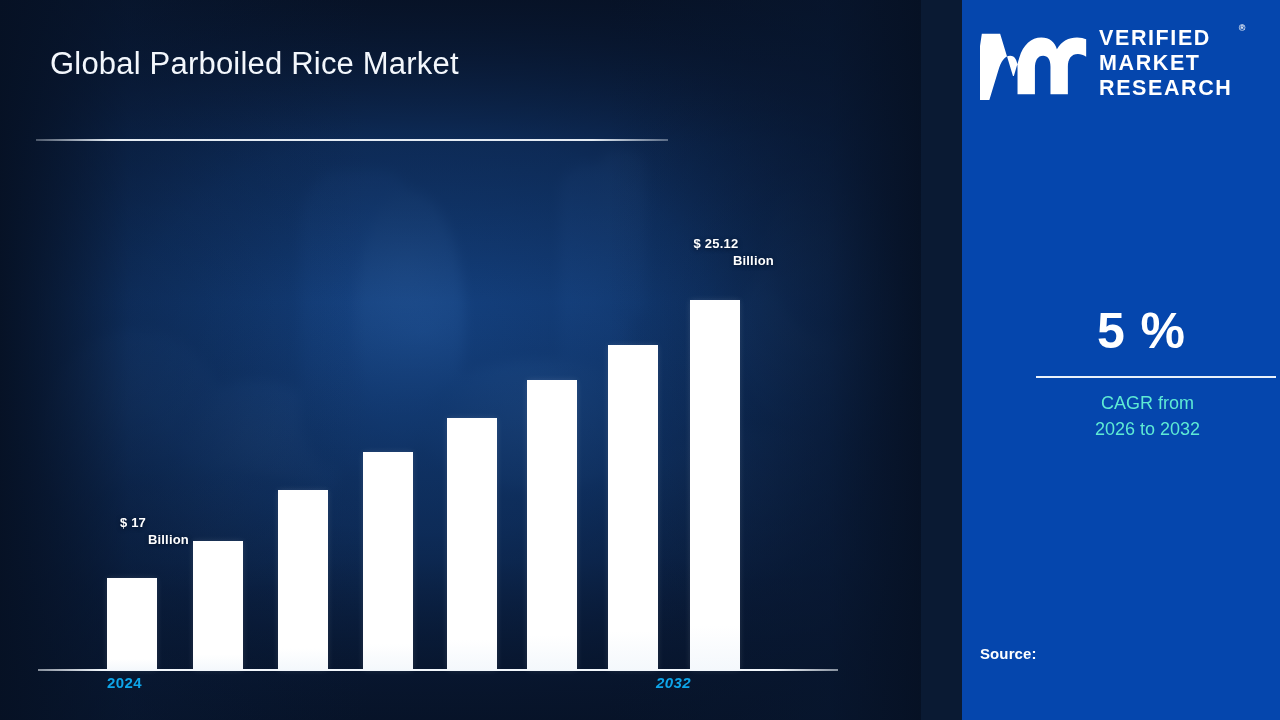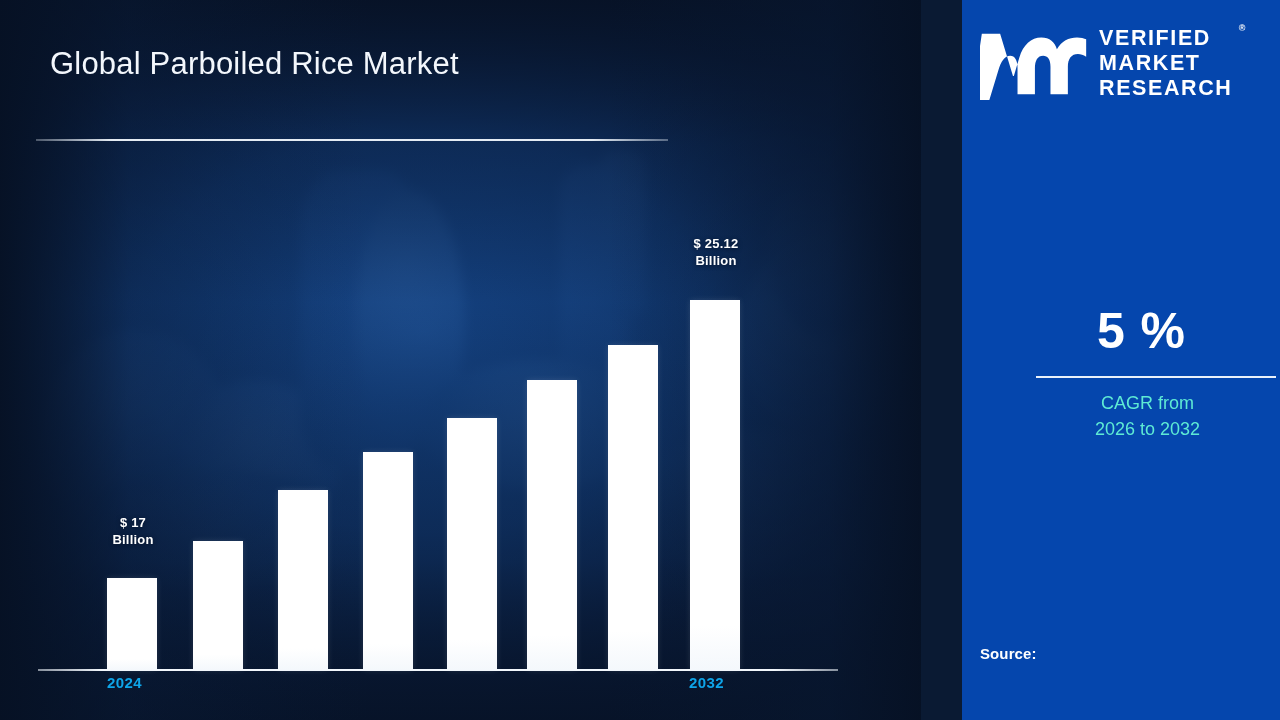--- a/index.html
+++ b/index.html
@@ -65,21 +65,21 @@
   }
   .tick {
     position:absolute; top:674px; color:#0ea5e9;
     font-size:15px; font-weight:700; letter-spacing:.4px;
   }
   .callout {
     position:absolute; color:#ffffff; text-align:center;
     font-size:13px; font-weight:700; line-height:1.28; letter-spacing:.2px;
     text-shadow:0 1px 4px rgba(4,14,32,.75);
   }
-  .callout .l2 { display:block; }
+  .callout .l2 { display:block;text-align:right; }
 
   
   .right-panel {
     position:absolute; left:921px; top:0; width:359px; height:720px;
     background:#0546ad;
     margin-left:41px;
   }
   .logo-wrap { position:absolute; left:18px; top:26px; width:330px; display:flex; align-items:center; gap:11px; }
   .logo-mark { width:108px; height:72px; flex:none; }
   .logo-text { position:relative; color:#ffffff; font-size:21.5px; font-weight:700; line-height:1.17; letter-spacing:1.6px; }
@@ -144,21 +144,21 @@
       <div class="callout" style="left:77px; top:515px; width:112px;">
         <span>$ 17</span>
         <span class="l2">Billion</span>
       </div>
       <div class="callout" style="left:658px; top:236px; width:116px;">
         <span>$ 25.12</span>
         <span class="l2">Billion</span>
       </div>
 
       <div class="tick" style="left:107px;">2024</div>
-      <div class="tick" style="left:689px;">2032</div>
+      <div class="tick" style="left:656px;font-style:italic;">2032</div>
     </div>
   </div>
 
   <div class="right-panel">
 
     <div class="logo-wrap">
       <svg class="logo-mark" viewBox="0 0 118 78" aria-hidden="true">
         <path fill="#ffffff" d="M2 6 h20 l14 46 h1 l6 -20 c4 -14 13 -22 24 -22 c9 0 15 5 17 13 c5 -9 13 -13 22 -13 c4 0 8 1 10 2 v19 c-3 -2 -6 -3 -9 -3 c-7 0 -11 5 -11 14 v30 h-19 v-30 c0 -8 -3 -12 -8 -12 c-6 0 -9 5 -9 14 v28 h-19 v-29 c0 -8 -3 -13 -8 -13 c-6 0 -10 6 -13 16 l-10 33 h-19 z"></path>
       </svg>
       <div class="logo-text">

